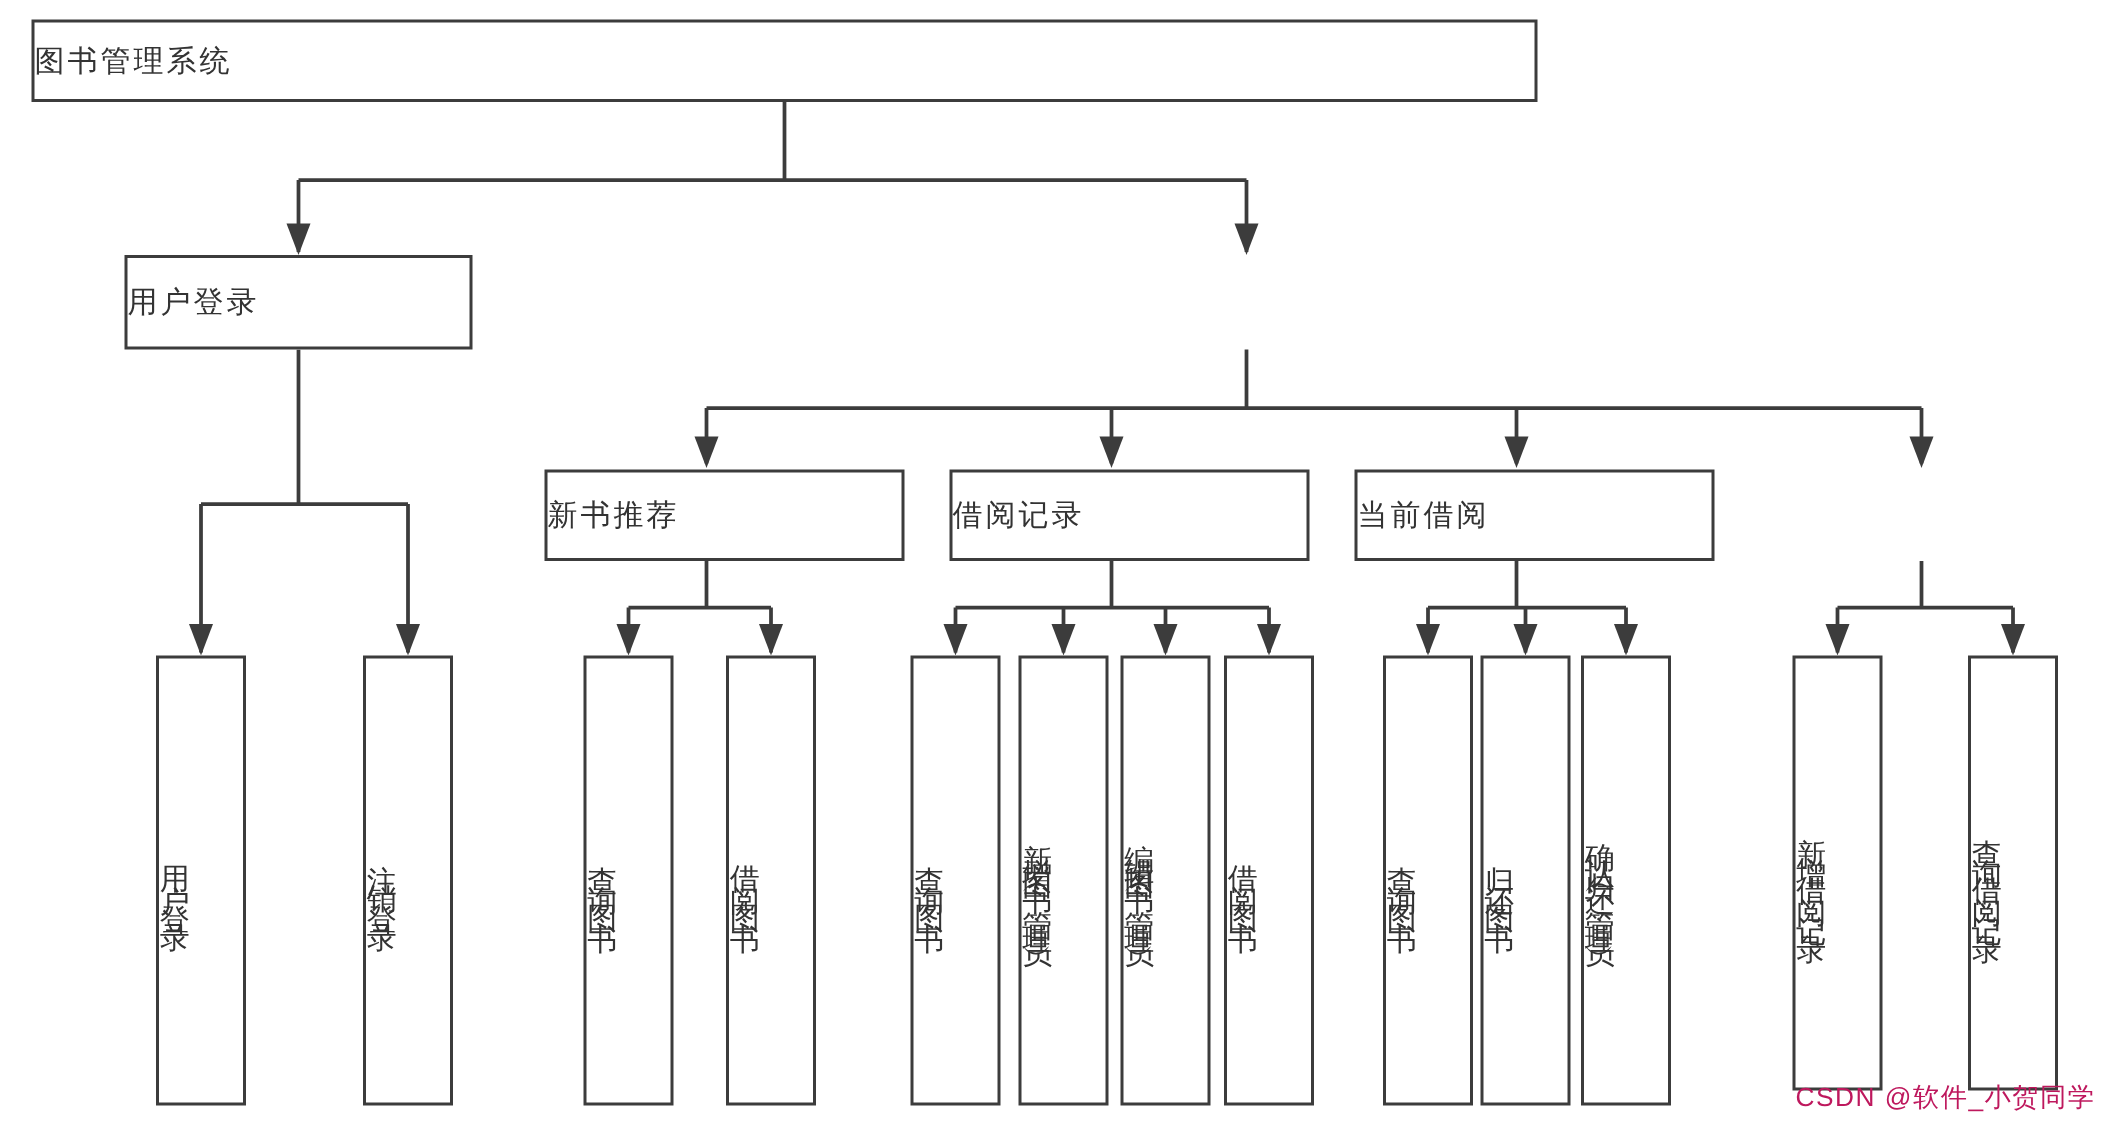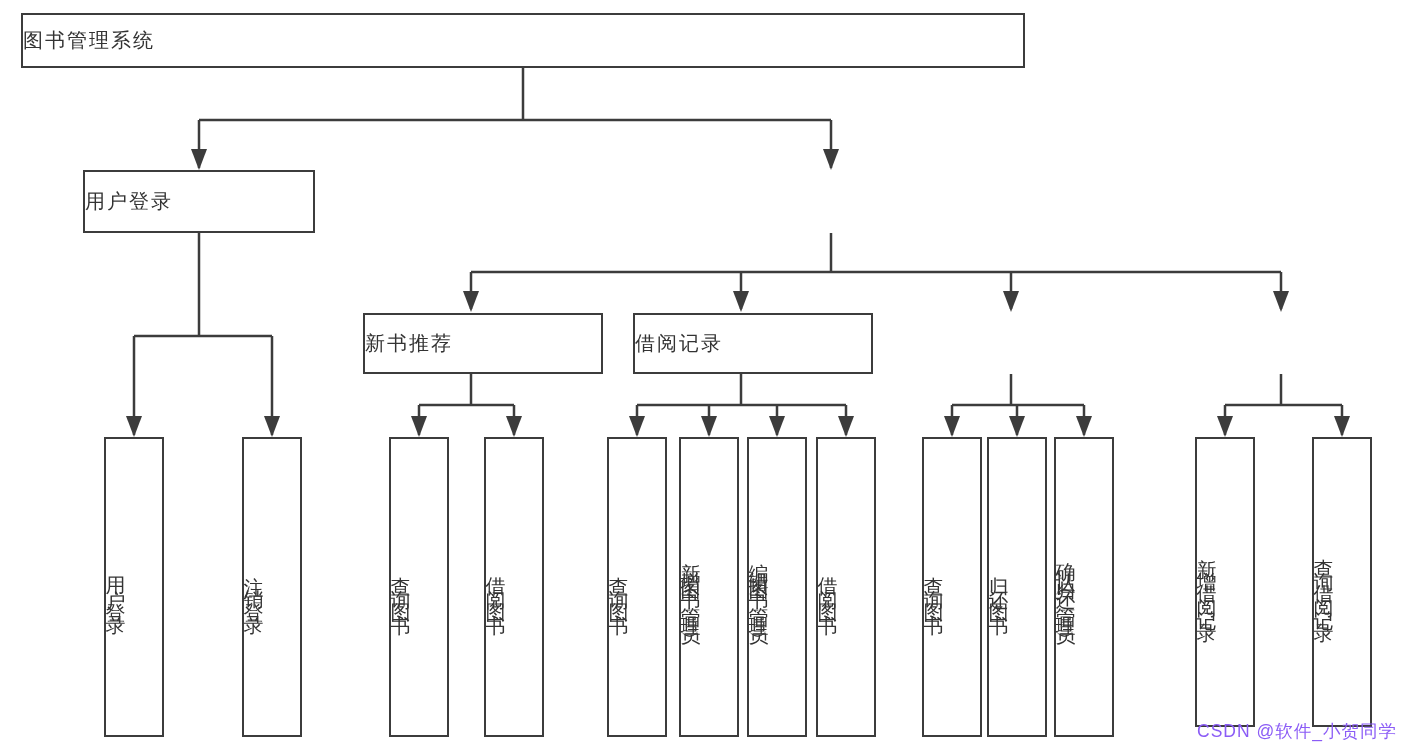--- a/index.html
+++ b/index.html
@@ -70,21 +70,21 @@
   .l-cr  { left: 987px; }
   .l-cc  { left: 1054px; }
   .l-ra  { left: 1195px; }
   .l-rqr { left: 1312px; }
   .watermark {
     position: absolute;
     right: 8px;
     bottom: 4px;
     font-size: 17.5px;
     letter-spacing: 1px;
-    color: #8b5cf6;
+    color: #be185d;
     white-space: nowrap;
     z-index: 5;
   }
 </style>
 </head>
 <body>
 
 <div id="canvas">
 
   <svg id="connectors" viewBox="0 0 1405 747" xmlns="http://www.w3.org/2000/svg">
@@ -127,20 +127,23 @@
   <div class="box lv2-login">
     <span class="hlabel">用户登录</span>
   </div>
 
   <div class="box lv3 lv3-nbr">
     <span class="hlabel">新书推荐</span>
   </div>
   <div class="box lv3 lv3-bb">
     <span class="hlabel">借阅记录</span>
   </div>
+  <div class="box lv3 lv3-cb">
+    <span class="hlabel">当前借阅</span>
+  </div>
 
   <div class="box leaf l-ul">
     <span class="vtext">用户登录</span>
   </div>
   <div class="box leaf l-lo">
     <span class="vtext">注销登录</span>
   </div>
 
   <div class="box leaf l-rq">
     <span class="vtext">查询图书</span>

